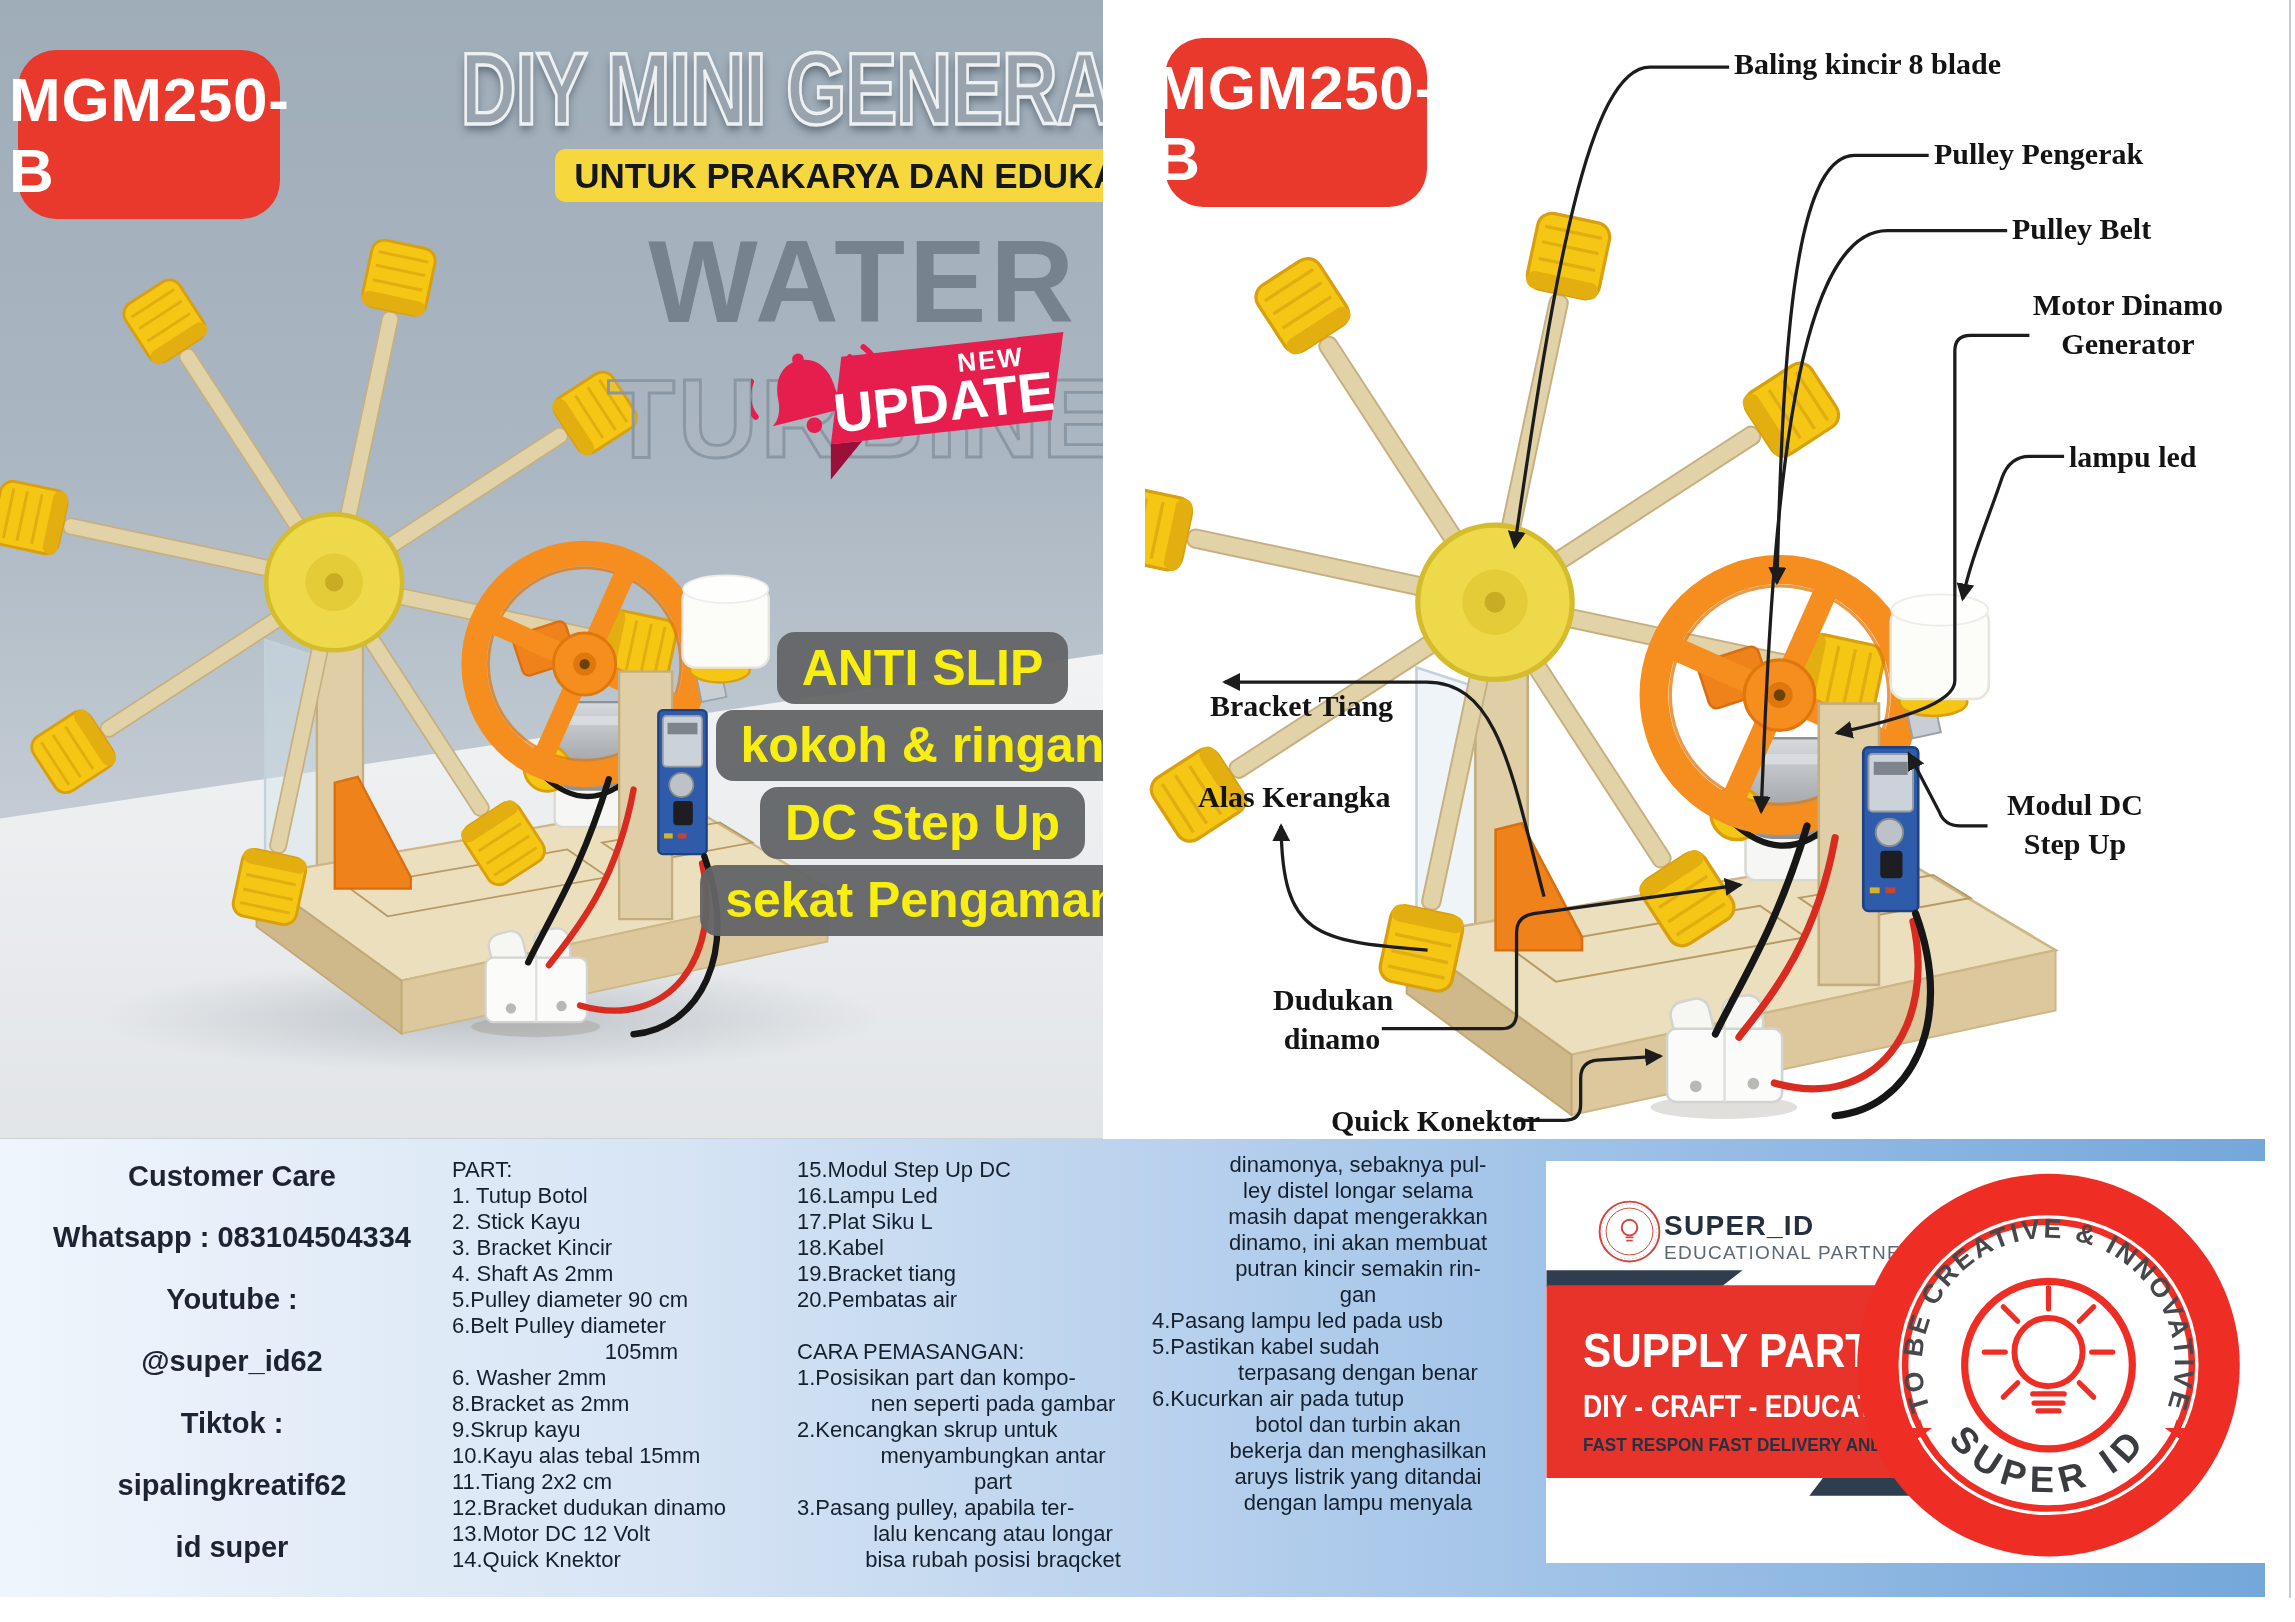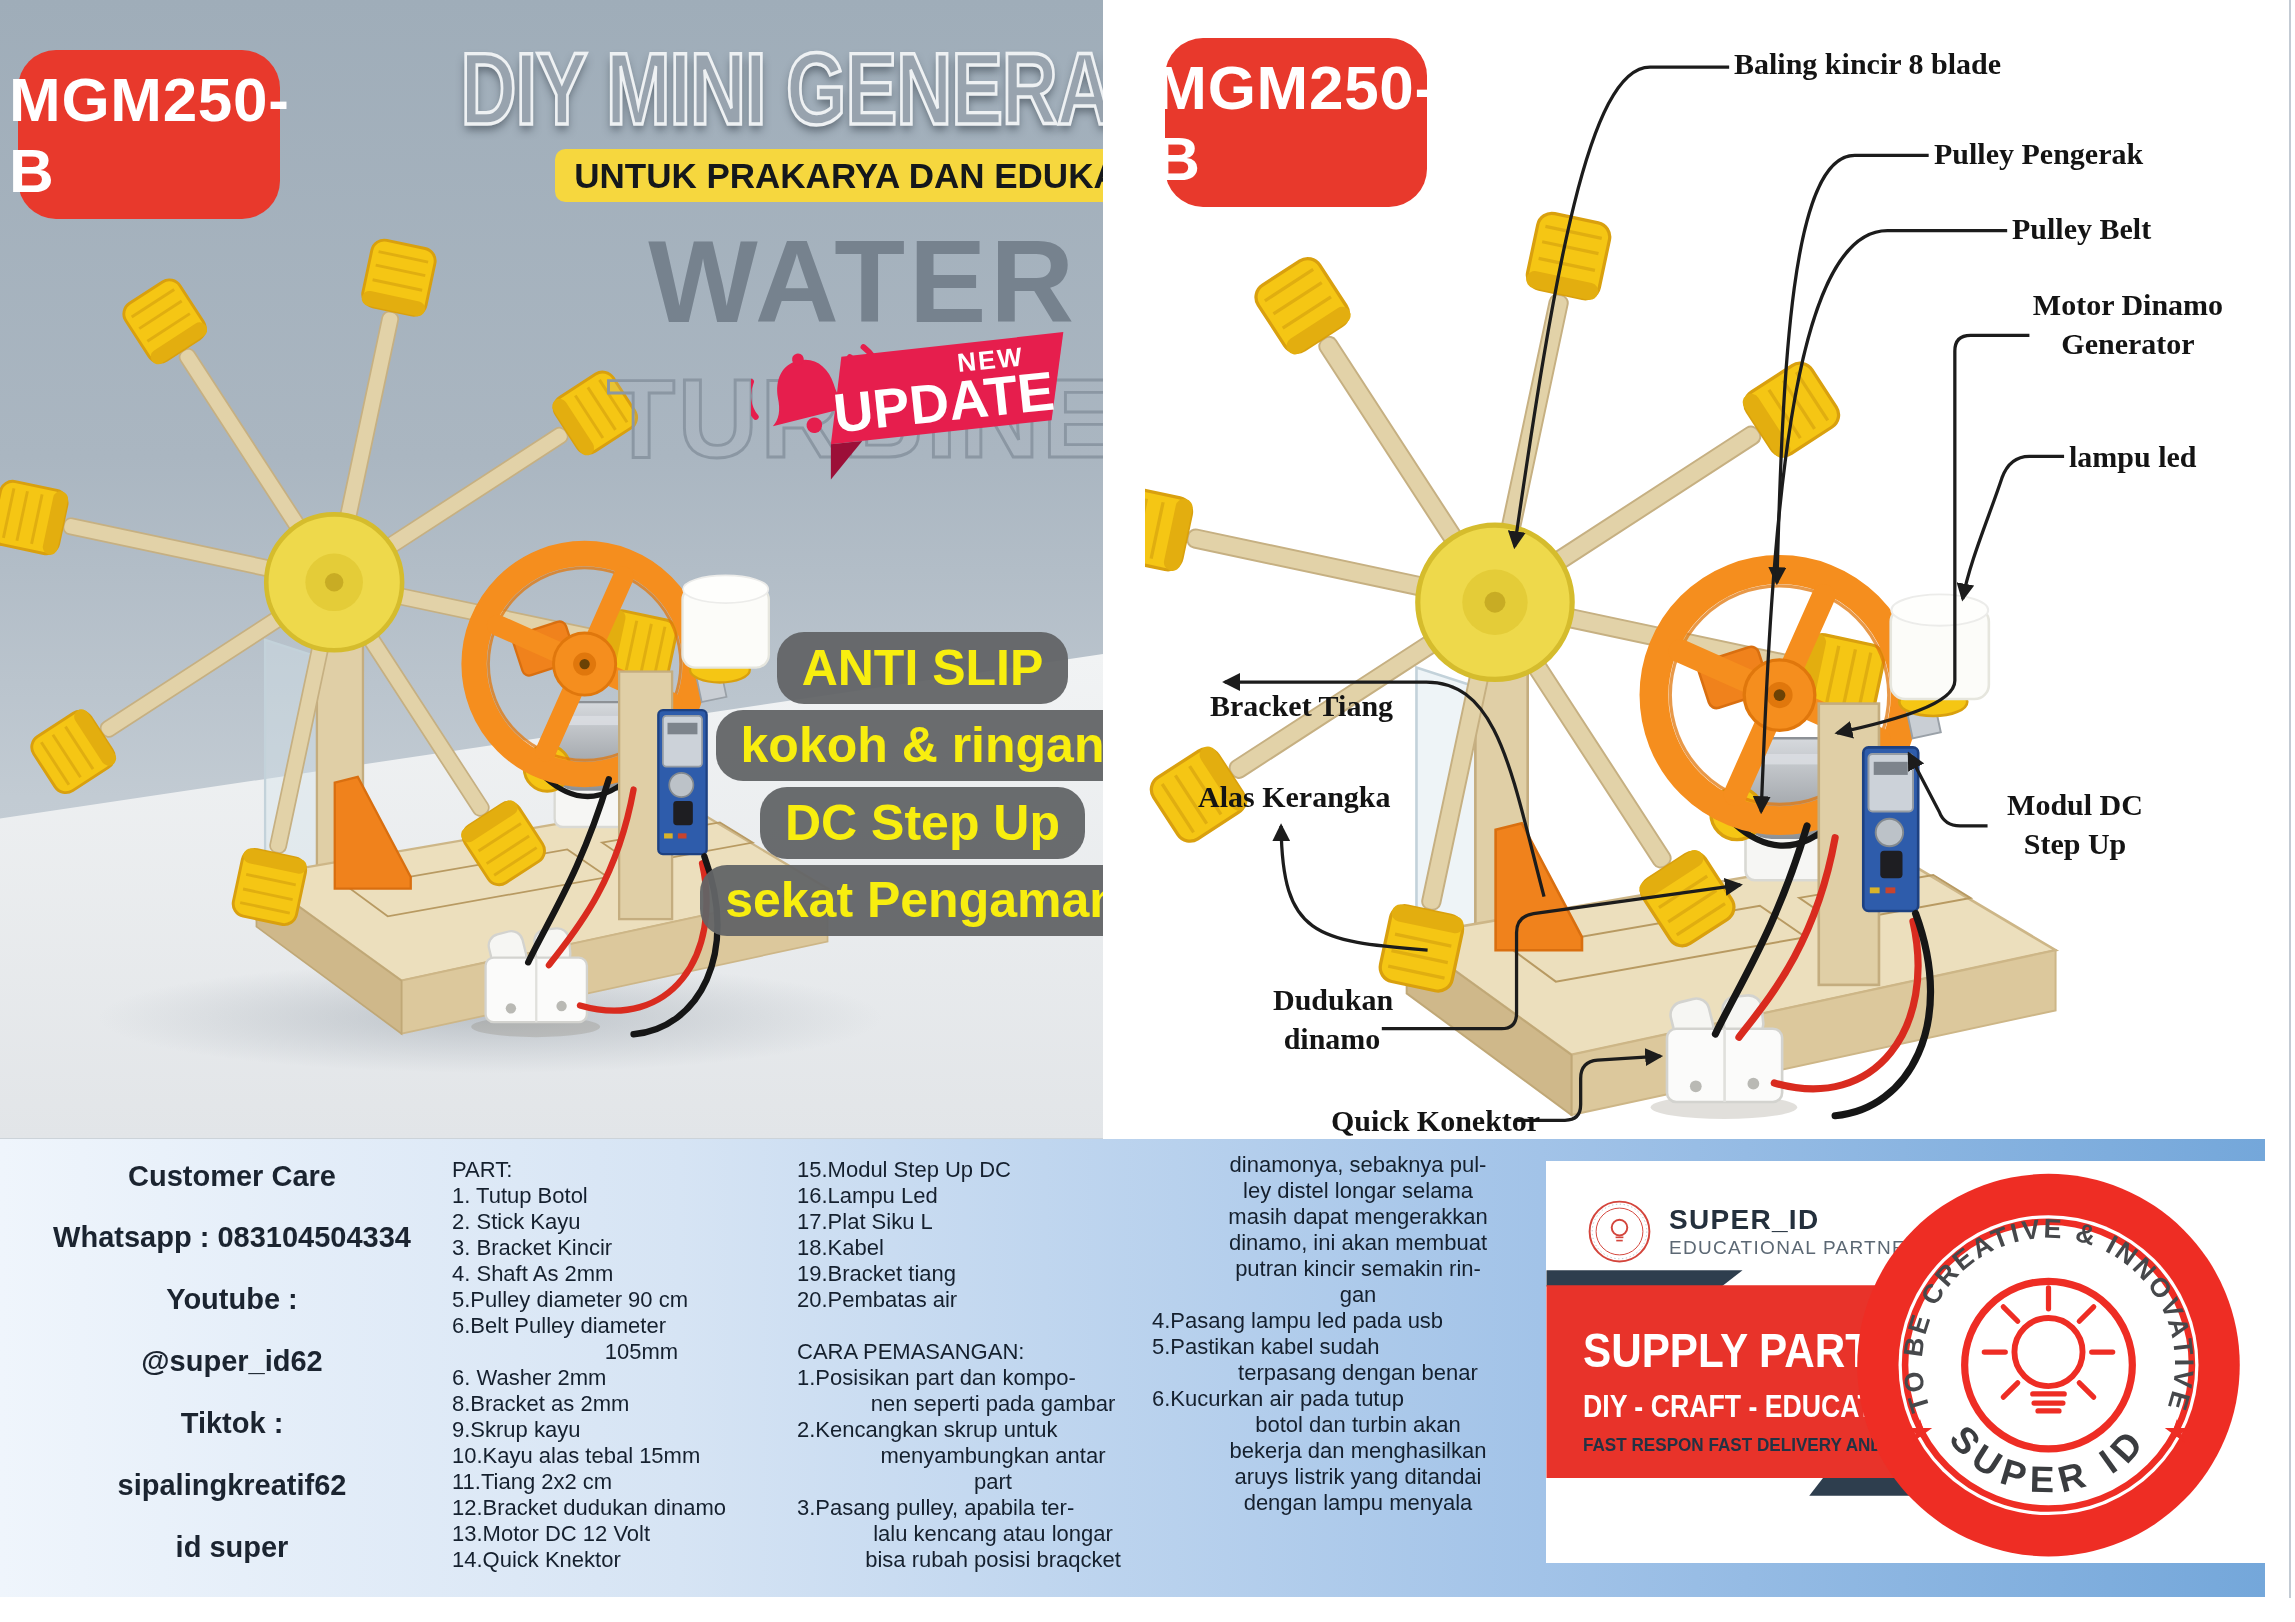--- a/index.html
+++ b/index.html
@@ -26,21 +26,21 @@
   .big-title{font-size:97px;font-weight:800;line-height:1;color:#98a3ae;white-space:nowrap;
          transform:scale(.80,1.05);transform-origin:center top;letter-spacing:-1.3px;
          -webkit-text-stroke:3.3px #eef1f3;text-shadow:0 5.9px 9.2px rgba(35,45,55,.5);}
   .sub-pill{margin-top:14.4px;background:#f6d73e;border-radius:10.5px;padding:6.5px 19.6px;
          font-size:35px;font-weight:800;color:#15181b;white-space:nowrap;letter-spacing:0;}
   .word1{margin-top:22px;font-size:116px;font-weight:800;color:#76828e;letter-spacing:3.9px;line-height:1;}
   .word2{margin-top:23.6px;font-size:111px;font-weight:800;letter-spacing:2.6px;line-height:1;
          color:rgba(175,185,195,.18);-webkit-text-stroke:2.9px #8b97a3;}
   .ribbon{left:751px;top:319px;width:340px;height:222px;}
   .features{left:700px;top:632px;width:445px;display:flex;flex-direction:column;align-items:center;gap:5.9px;}
-  .feat{background:rgba(98,100,102,.95);border-radius:27px;padding:4.6px 25px;
+  .feat{background:rgba(98,100,102,.95);border-radius:18px;padding:4.6px 25px;
         color:#f8ee0f;font-size:50px;font-weight:800;white-space:nowrap;line-height:1.25;}
 
   
   .rpanel{left:1145px;top:0;width:1150px;height:1139px;background:#ffffff;overflow:hidden;}
   .callout{position:absolute;font-family:Liberation Serif, serif;
            font-weight:600;font-size:30px;color:#141414;white-space:nowrap;line-height:1.3;}
   .callout.center{text-align:center;white-space:normal;}
 
   
   .bottom-band{left:0;top:1139px;width:2265px;height:458px;
@@ -49,21 +49,21 @@
   .care-title{font-size:29px;font-weight:800;margin-bottom:27.5px;}
   .care-line{font-size:29px;font-weight:700;margin-bottom:29px;}
   .listcol{color:#15202e;font-size:22px;line-height:26px;font-weight:400;}
   .col1{left:452px;top:1157px;width:353px;}
   .col2{left:797px;top:1157px;width:366px;}
   .col3{left:1152px;top:1152px;width:386px;}
   .ind{padding-left:26px;text-align:center;}
   .gap40{height:26px;}
 
   .card{left:1546px;top:1161px;width:720px;height:402px;background:#ffffff;overflow:hidden;}
-  .brand-row{left:41px;top:38px;display:flex;align-items:center;gap:17px;}
+  .brand-row{left:51px;top:38px;display:flex;align-items:flex-end;gap:2px;}
   .brand-name{font-size:28px;font-weight:800;color:#24303d;letter-spacing:1.3px;line-height:1.15;}
   .brand-sub{font-size:19px;font-weight:400;color:#5c6874;letter-spacing:1.3px;}
   .banner-text{left:37px;top:162px;width:380px;color:#fff;}
   .bt1{font-size:48px;font-weight:800;white-space:nowrap;transform:scaleX(.88);transform-origin:left;}
   .bt2{margin-top:10.5px;font-size:31px;font-weight:800;white-space:nowrap;transform:scaleX(.86);transform-origin:left;}
   .bt3{margin-top:9.2px;font-size:18.6px;font-weight:700;color:#233243;white-space:nowrap;transform:scaleX(.92);transform-origin:left;}
 
   .edge-line{left:2289px;top:0;width:2px;height:1598px;background:#b9c2cc;opacity:.85;}
 </style>
 </head>

